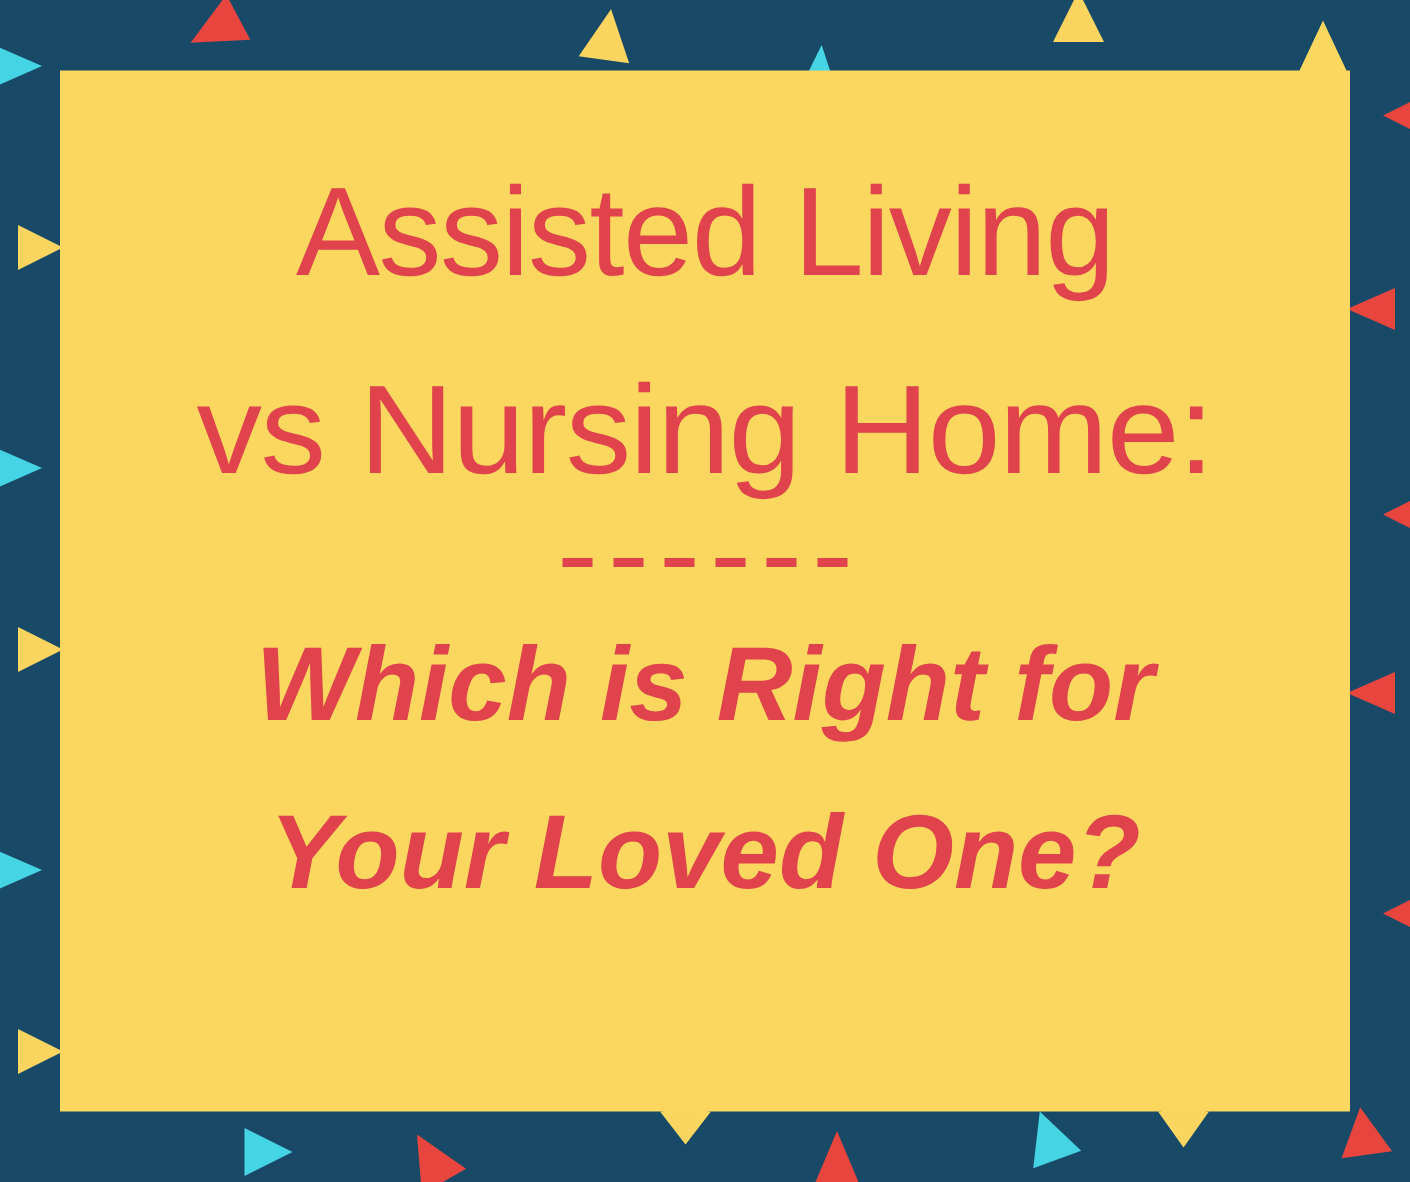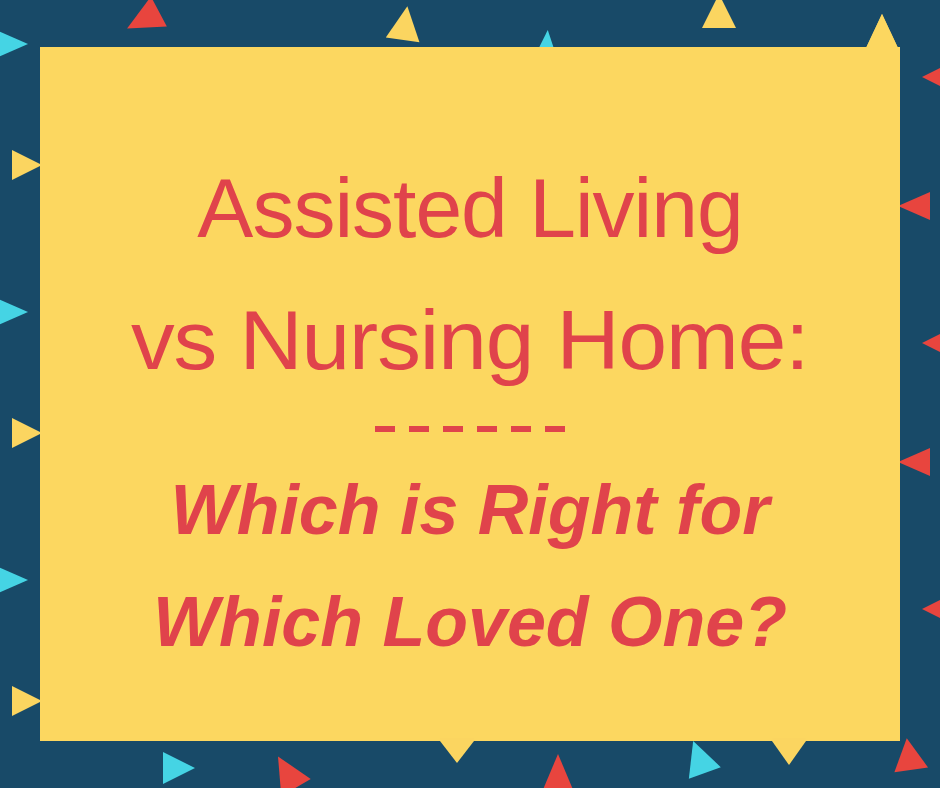--- a/index.html
+++ b/index.html
@@ -45,21 +45,21 @@
     position: absolute;
     left: 40px;
     top: 47px;
     width: 860px;
     height: 694px;
     z-index: 8;
     display: flex;
     flex-direction: column;
     align-items: center;
     justify-content: flex-start;
-    padding-top: 95px;
+    padding-top: 41px;
     box-sizing: border-box;
     color: #E8434A;
   }
   .headline {
     font-size: 84px;
     line-height: 132px;
     font-weight: 400;
     letter-spacing: -1px;
     white-space: nowrap;
     text-align: center;
@@ -136,21 +136,21 @@
       <span></span>
       <span></span>
       <span></span>
       <span></span>
       <span></span>
       <span></span>
     </div>
 
     <div class="subhead sub1">Which is Right for</div>
 
-    <div class="subhead sub2">Which Loved One?</div>
+    <div class="subhead sub2">Your Loved One?</div>
 
   </div>
 
   <div id="confetti-top-layer" style="position: absolute; left: 0px; top: 0px; width: 940px; height: 788px; z-index: 10; pointer-events: none;">
       <div class="tri" style="border-color: transparent transparent transparent rgb(69, 212, 228); border-width: 16px 0px 16px 32px; left: 163px; top: 752px;"></div>
       <div class="tri" style="border-color: rgb(232, 69, 62) transparent transparent; border-width: 36px 17px 0px; left: 270px; top: 754px; transform: rotate(150deg);"></div>
       <div class="tri" style="border-color: rgb(251, 213, 96) transparent transparent; border-width: 24px 17px 0px; left: 440px; top: 738px;"></div>
       <div class="tri" style="border-color: rgb(232, 69, 62) transparent transparent; border-width: 38px 16px 0px; left: 542px; top: 754px; transform: rotate(180deg);"></div>
       <div class="tri" style="border-color: rgb(69, 212, 228) transparent transparent; border-width: 34px 17px 0px; left: 682px; top: 740px; transform: rotate(160deg);"></div>
       <div class="tri" style="border-color: rgb(251, 213, 96) transparent transparent; border-width: 26px 17px 0px; left: 772px; top: 738px;"></div>

